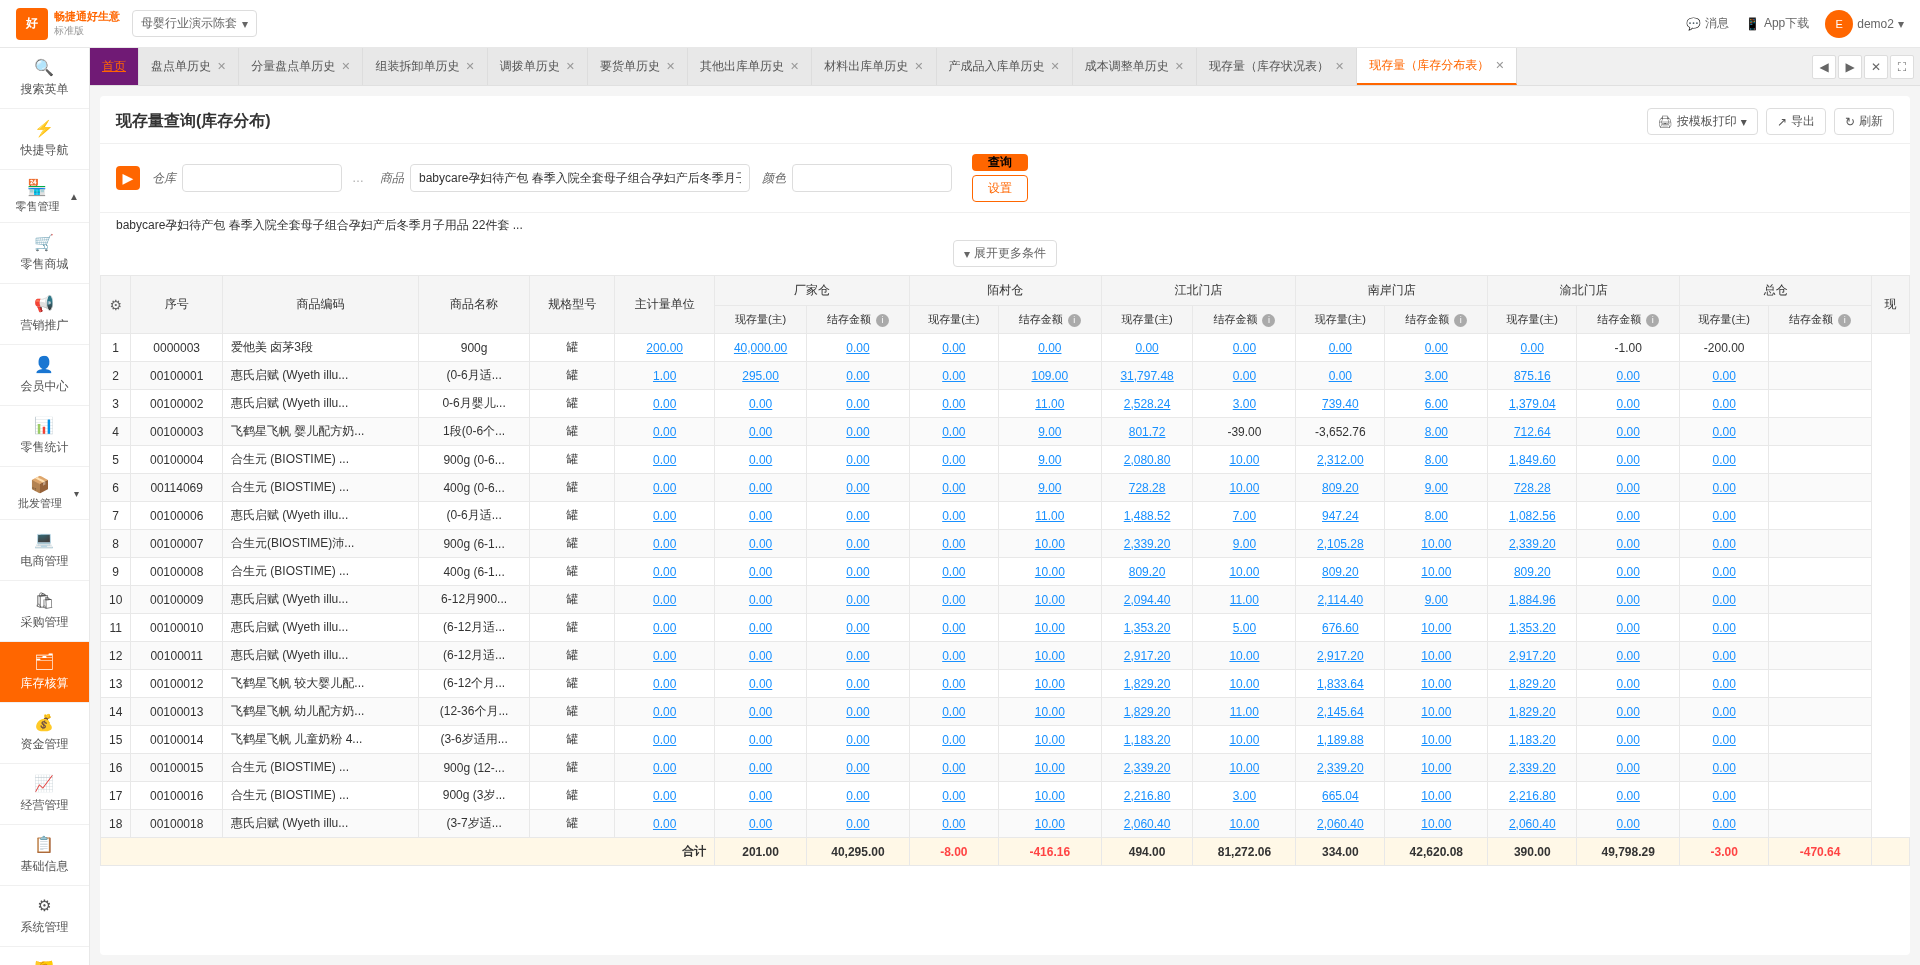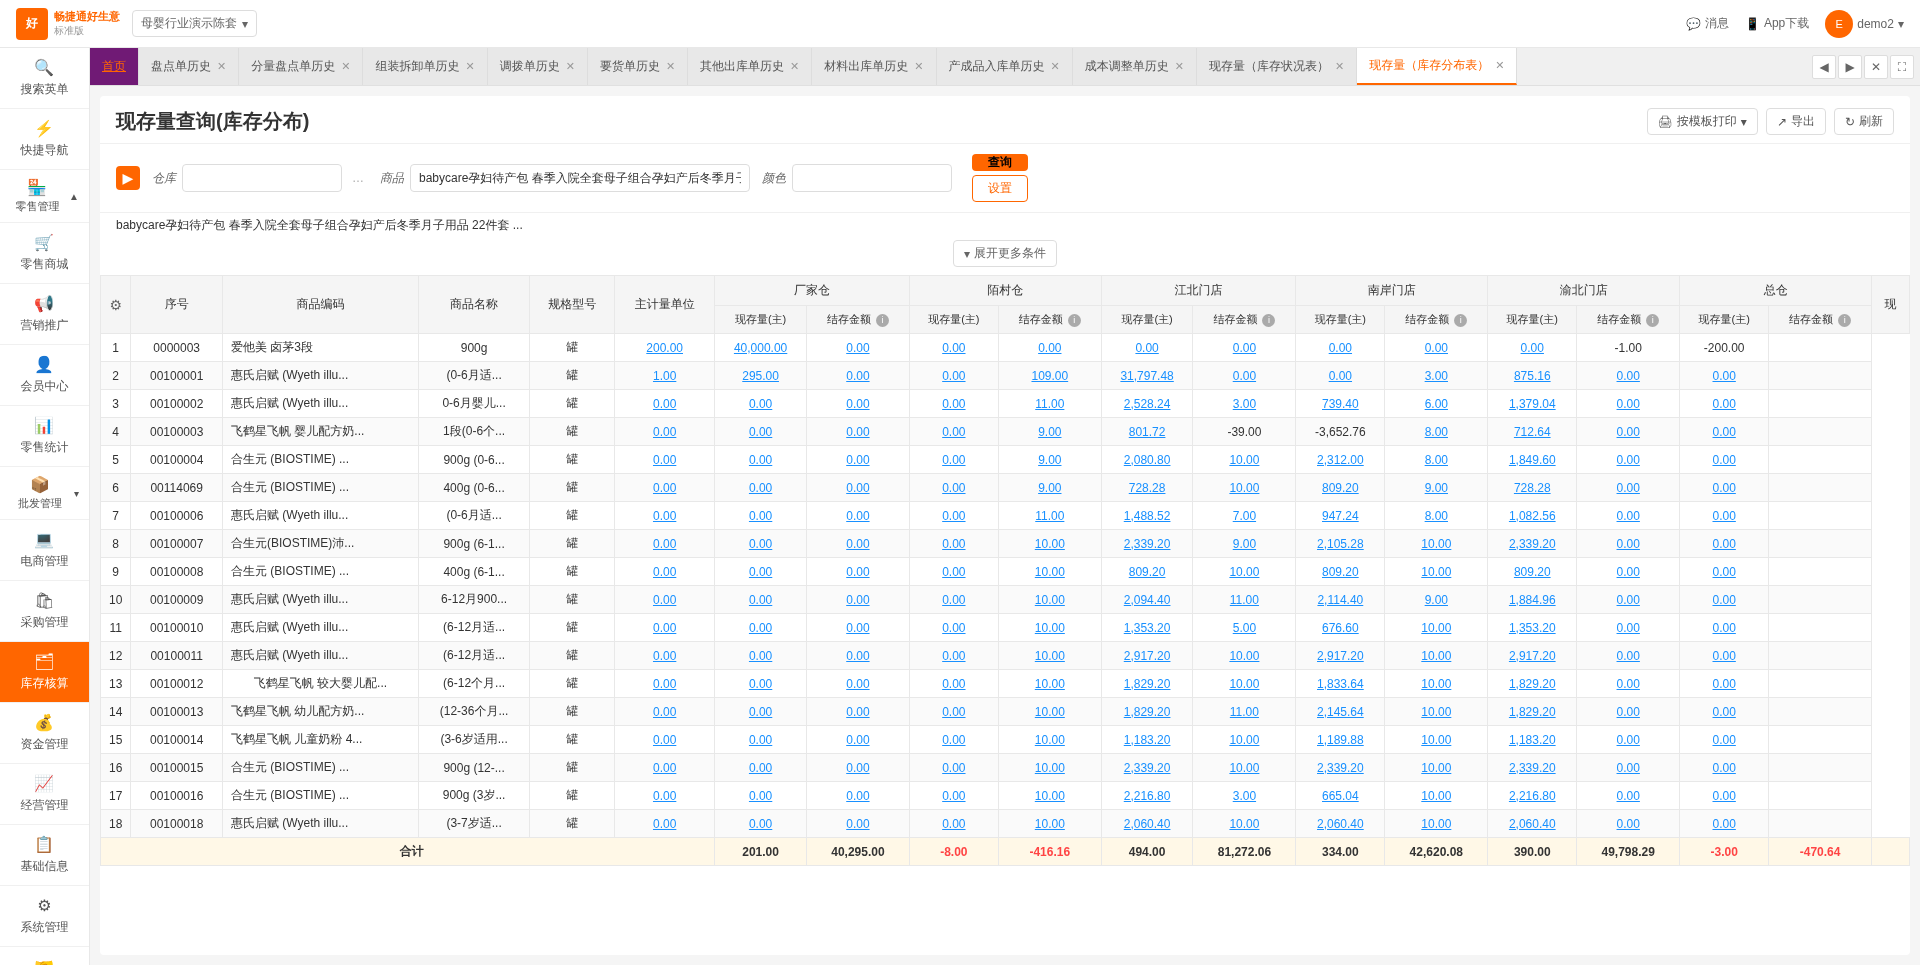--- a/index.html
+++ b/index.html
@@ -110,21 +110,21 @@
     }
 
     
     .page-header {
       display: flex;
       align-items: center;
       justify-content: space-between;
       padding: 12px 16px 8px;
       border-bottom: 1px solid #f0f0f0;
     }
-    .page-title { font-size: 20px; font-weight: bold; color: #333; }
+    .page-title { font-size: 16px; font-weight: bold; color: #333; }
     .page-actions { display: flex; align-items: center; gap: 8px; }
     .btn-action { display: flex; align-items: center; gap: 4px; padding: 4px 10px; border: 1px solid #ddd; border-radius: 4px; background: #fff; cursor: pointer; font-size: 12px; color: #555; }
 
     
     .search-area {
       padding: 10px 16px;
       border-bottom: 1px solid #f0f0f0;
       display: flex;
       align-items: center;
       gap: 12px;
@@ -686,21 +686,21 @@
               <td><span class="num-link">2,917.20</span></td>
               <td><span class="num-link">10.00</span></td>
               <td><span class="num-link">2,917.20</span></td>
               <td><span class="num-link">0.00</span></td>
               <td><span class="num-link">0.00</span></td>
               <td></td>
             </tr>
             <tr>
               <td>13</td>
               <td>00100012</td>
-              <td style="text-align: center;">飞鹤星飞帆 较大婴儿配...</td>
+              <td style="text-align: left;">飞鹤星飞帆 较大婴儿配...</td>
               <td>(6-12个月...</td>
               <td>罐</td>
               <td><span class="num-link">0.00</span></td>
               <td><span class="num-link">0.00</span></td>
               <td><span class="num-link">0.00</span></td>
               <td><span class="num-link">0.00</span></td>
               <td><span class="num-link">10.00</span></td>
               <td><span class="num-link">1,829.20</span></td>
               <td><span class="num-link">10.00</span></td>
               <td><span class="num-link">1,833.64</span></td>
@@ -806,21 +806,21 @@
               <td><span class="num-link">2,060.40</span></td>
               <td><span class="num-link">10.00</span></td>
               <td><span class="num-link">2,060.40</span></td>
               <td><span class="num-link">0.00</span></td>
               <td><span class="num-link">0.00</span></td>
               <td></td>
             </tr>
           </tbody>
         <tfoot>
           <tr class="row-summary">
-            <td colspan="6" style="text-align:center;padding-left:16px;">合计</td>
+            <td colspan="6" style="text-align:right;padding-left:16px;">合计</td>
             <td>201.00</td>
             <td>40,295.00</td>
             <td class="num-negative">-8.00</td>
             <td class="num-negative">-416.16</td>
             <td>494.00</td>
             <td>81,272.06</td>
             <td>334.00</td>
             <td>42,620.08</td>
             <td>390.00</td>
             <td>49,798.29</td>

